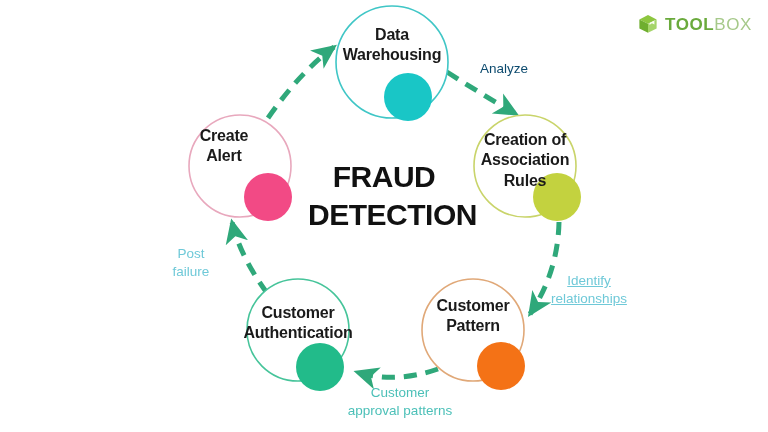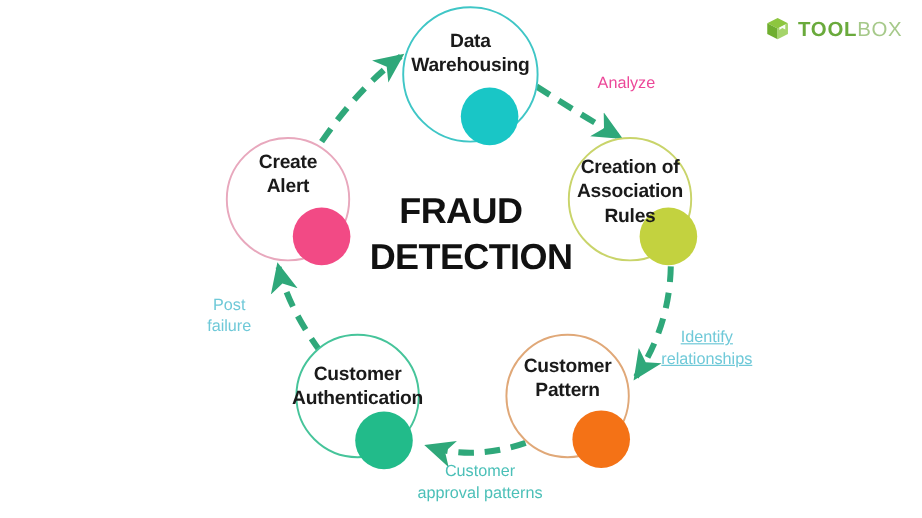--- a/index.html
+++ b/index.html
@@ -157,26 +157,26 @@
   <div class="node-label" style="left:420px; top:296px; width:106px;">
     <span>Customer</span>
     <span>Pattern</span>
   </div>
 
   <div class="node-label" style="left:233px; top:303px; width:130px;">
     <span>Customer</span>
     <span>Authentication</span>
   </div>
 
-  <div class="node-label" style="left:192px; top:126px; width:96px;">
+  <div class="node-label" style="left:176px; top:126px; width:96px;">
     <span>Create</span>
     <span>Alert</span>
   </div>
 
-  <div class="edge-label" style="left:475px; top:60px; width:94px; color:#ec4899;">
+  <div class="edge-label" style="left:457px; top:60px; width:94px; color:#0c4a6e;">
     <span>Analyze</span>
   </div>
 
   <div class="edge-label" style="left:533px; top:272px; width:112px; color:#6fc9d8;text-decoration:underline;">
     <span>Identify</span>
     <span>relationships</span>
   </div>
 
   <div class="edge-label" style="left:320px; top:384px; width:160px; color:#4cc0b8;">
     <span>Customer</span>

